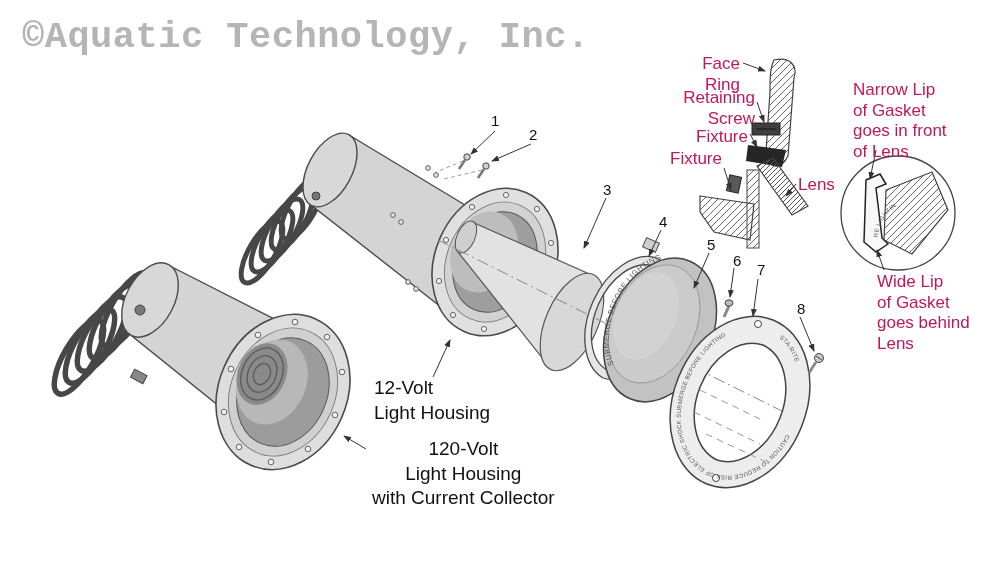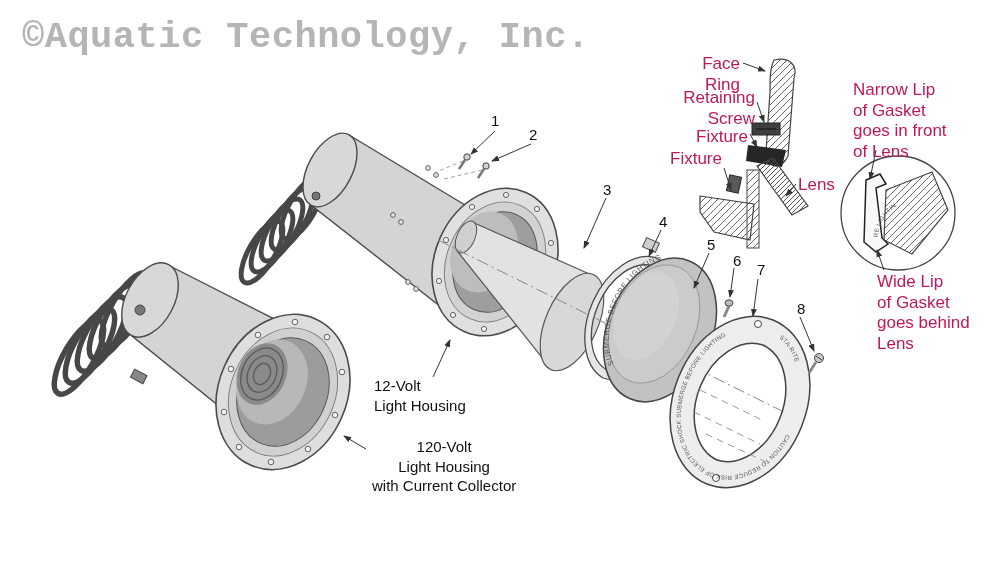--- a/index.html
+++ b/index.html
@@ -14,21 +14,21 @@
   }
   .callout-num{
     position:absolute;font-size:15px;color:#111;z-index:2;
   }
   .part-label{
     position:absolute;font-size:17px;line-height:1.22;color:#be185d;
     white-space:pre-line;z-index:2;
   }
   .part-label.right{text-align:right;}
   .housing-label{
-    position:absolute;font-size:15px;line-height:1.3;color:#111;
+    position:absolute;font-size:19px;line-height:1.3;color:#111;
     white-space:pre-line;z-index:2;
   }
   .engrave{fill:#555;font-family:"Liberation Sans", sans-serif;}
 </style>
 </head>
 <body>
 
 <div class="stage">
 
   <svg class="diagram-svg" viewBox="0 0 1000 567">

